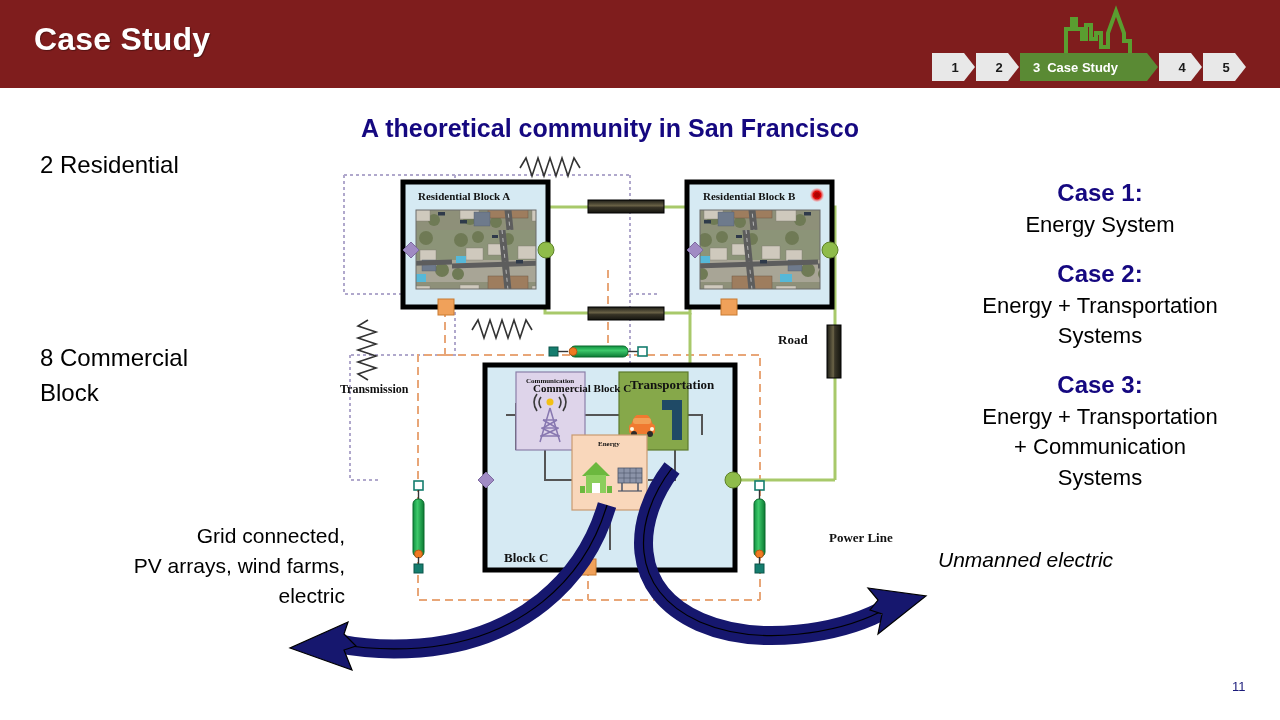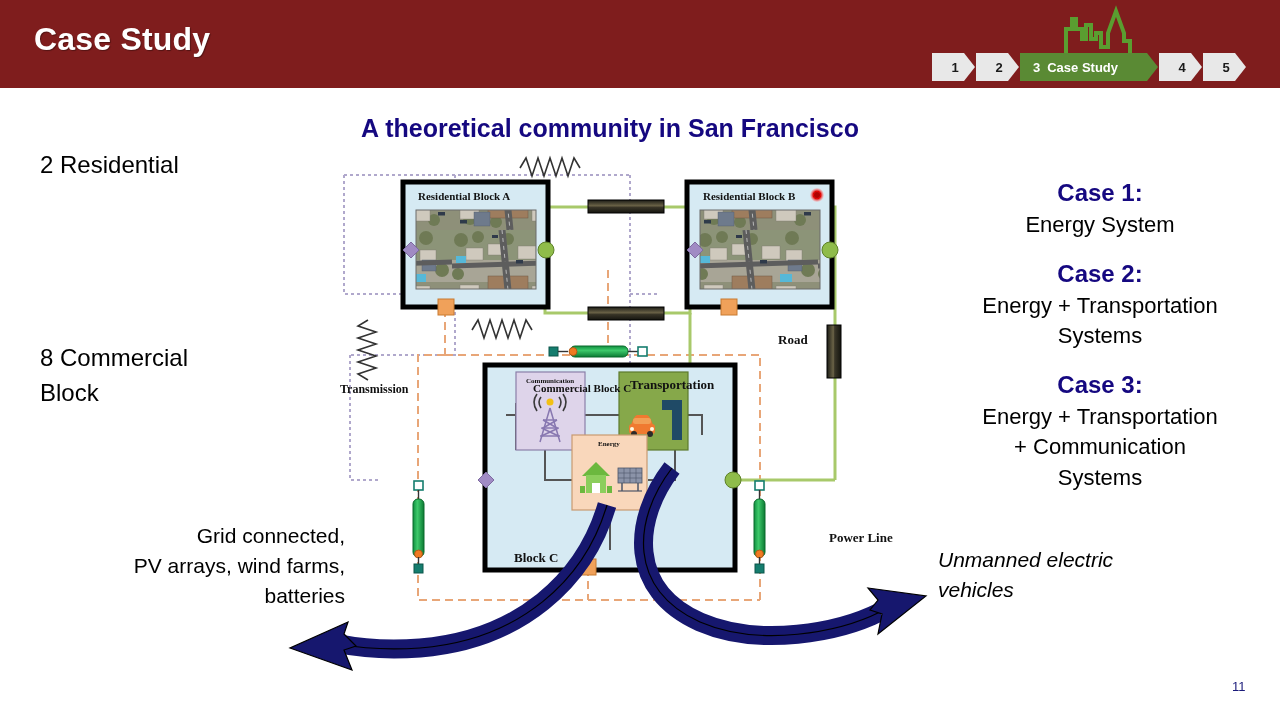--- a/index.html
+++ b/index.html
@@ -124,25 +124,24 @@
   <div>2 Residential</div>
 </div>
 <div class="left-text" id="lt-com">
   <div>8 Commercial</div>
   <div>Block</div>
 </div>
 
 <div class="corner-text" id="ct-grid">
   <div>Grid connected,</div>
   <div>PV arrays, wind farms,</div>
-  <div>batteries</div>
+  <div>electric</div>
 </div>
 <div class="corner-text" id="ct-uev">
   <div>Unmanned electric</div>
-  <div>vehicles</div>
 </div>
 
 <div class="cases">
   <div class="case-head">Case 1:</div>
   <div class="case-body">Energy System</div>
   <div class="case-gap"></div>
   <div class="case-head">Case 2:</div>
   <div class="case-body">Energy + Transportation</div>
   <div class="case-body">Systems</div>
   <div class="case-gap"></div>
@@ -410,21 +409,21 @@
     <rect x="424" y="349" width="11" height="58" rx="5" fill="url(#plGrad)" stroke="#0a6a2c" stroke-width="1"></rect>
     <circle cx="429.5" cy="404" r="4" fill="#f07a22" stroke="#a8500f" stroke-width="0.8"></circle>
     <line x1="429.5" y1="407" x2="429.5" y2="414" stroke="#333" stroke-width="1.4"></line>
     <rect x="425" y="414" width="9" height="9" fill="#157d6e" stroke="#0c564b" stroke-width="1"></rect>
   </g>
 </svg>
 
   <div class="blk-label" style="left:88px; top:40px; font-size:11px;">Residential Block A</div>
   <div class="blk-label" style="left:373px; top:40px; font-size:11px;">Residential Block B</div>
   <div class="blk-label" style="left:203px; top:232px; font-size:11px;">Commercial Block C</div>
-  <div class="blk-label" style="left:184px; top:400px; font-size:13px;">Block C</div>
+  <div class="blk-label" style="left:174px; top:400px; font-size:13px;">Block C</div>
   <div class="blk-label" style="left:196px; top:227px; font-size:7px;">Communication</div>
   <div class="blk-label" style="left:300px; top:227px; font-size:13px;">Transportation</div>
   <div class="blk-label" style="left:268px; top:290px; font-size:7px;">Energy</div>
 
   <div class="blk-label" style="left:10px; top:232px; font-size:12px;">Transmission</div>
   <div class="blk-label" style="left:448px; top:182px; font-size:13px;">Road</div>
   <div class="blk-label" style="left:460px; top:380px; font-size:13px;margin-left:39px;">Power Line</div>
 </div>
 
 <svg style="position:absolute; left:0; top:0; width:1280px; height:720px; pointer-events:none;">

